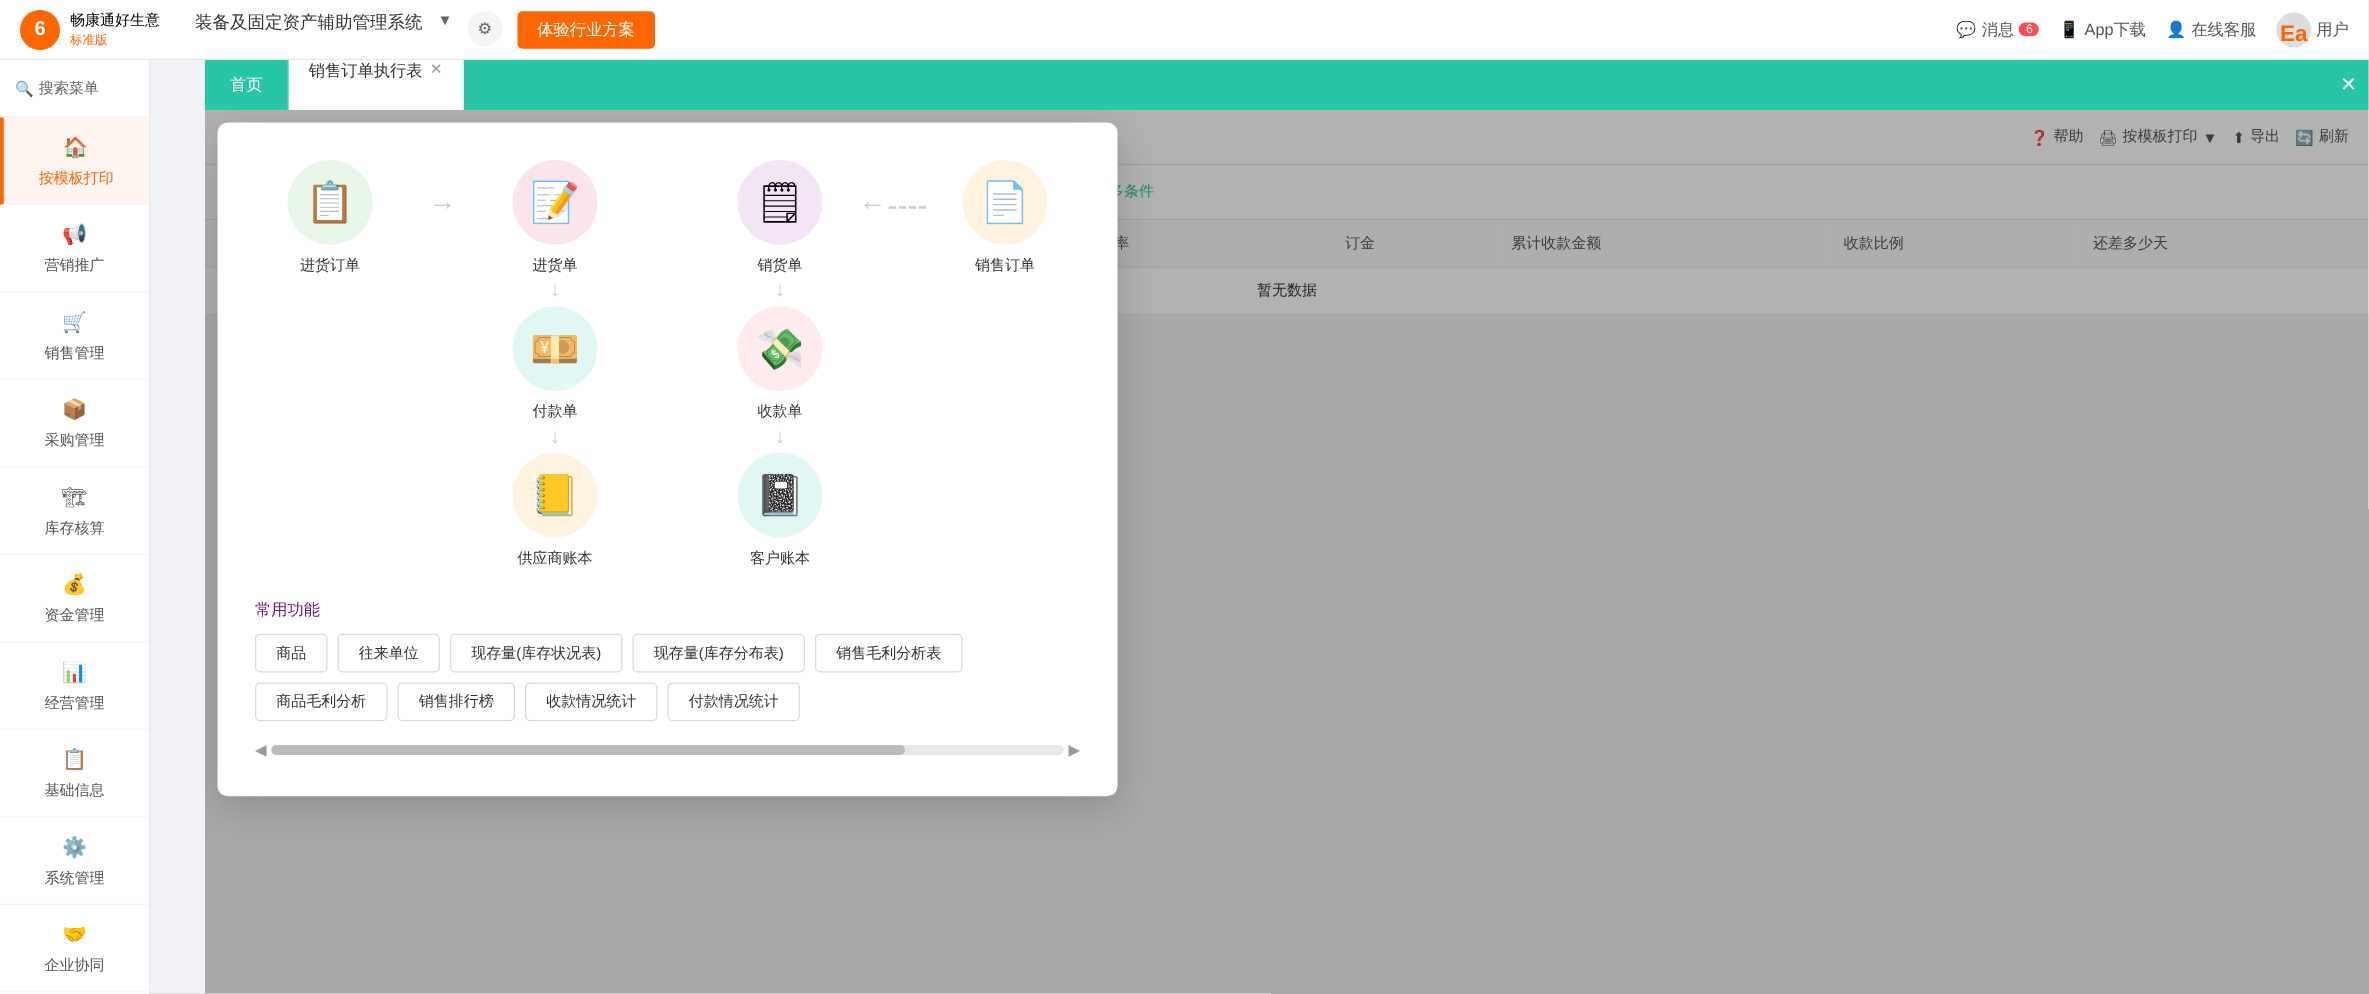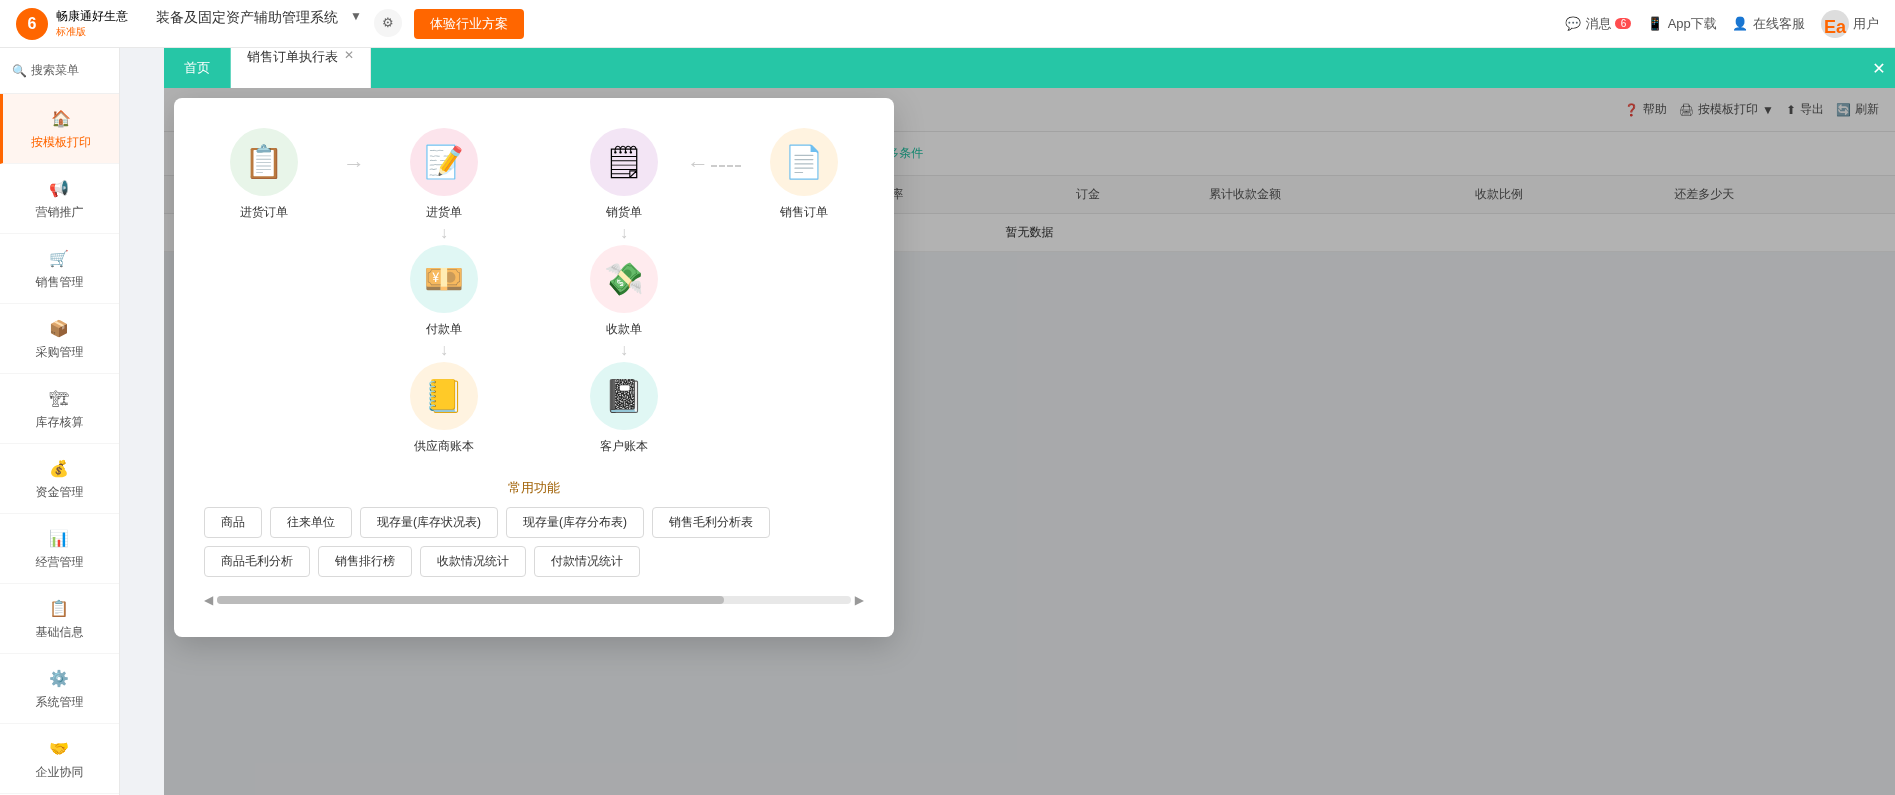--- a/index.html
+++ b/index.html
@@ -366,24 +366,23 @@
       height: 24px;
       width: 68px;
     }
     .flow-col {
       display: flex; flex-direction: column; align-items: center;
     }
 
     
     .common-title {
       font-size: 13px;
-      color: #a16207;
+      color: #701a75;
       font-weight: 500;
       margin-bottom: 10px;
-      text-align: center;
     }
     .common-btns {
       display: flex;
       flex-wrap: wrap;
       gap: 8px;
     }
     .common-btn {
       border: 1px solid #d9d9d9;
       border-radius: 4px;
       padding: 6px 16px;

